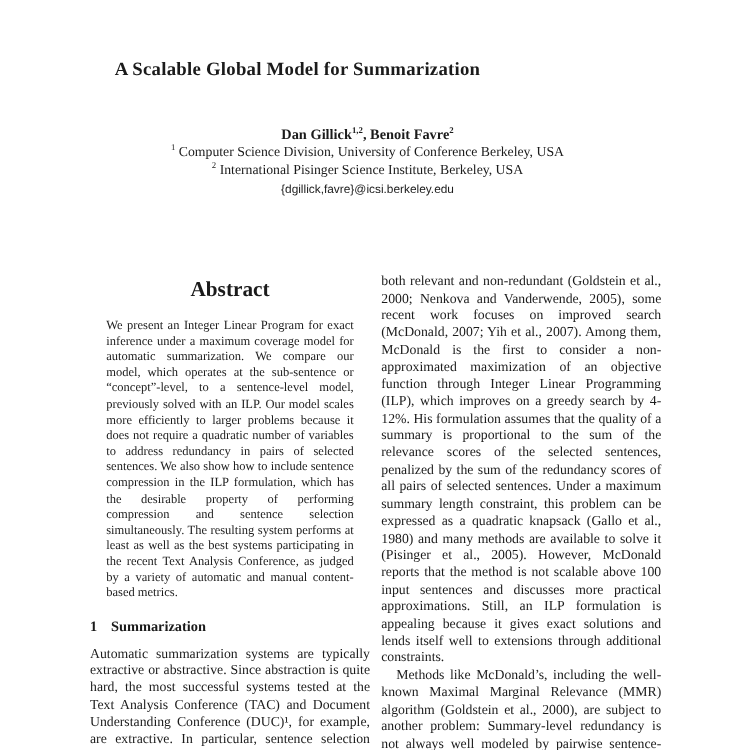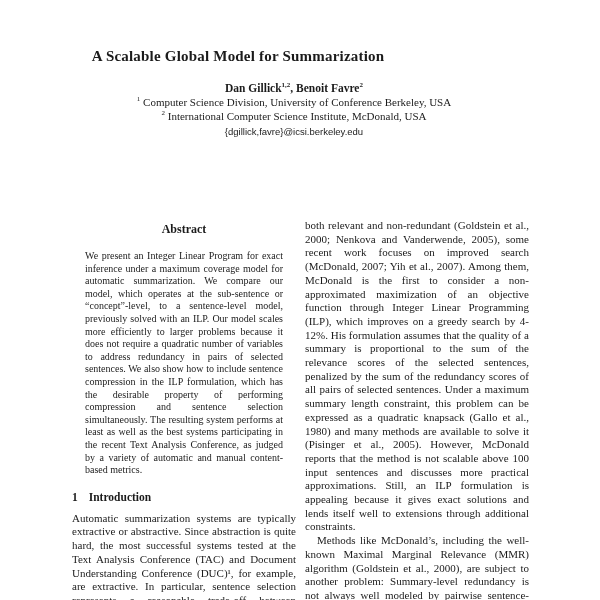--- a/index.html
+++ b/index.html
@@ -13,37 +13,37 @@
   }
   .page { position: absolute; inset: 0; background: #ffffff; }
 
   .title {
     position: absolute; top: 48px; left: 0; width: 476px;
     margin: 0; text-align: center;
     font-size: 15px; font-weight: bold; letter-spacing: 0.2px;
   }
 
   .author-block {
-    position: absolute; top: 81px; left: 0; width: 588px;
+    position: absolute; top: 101px; left: 0; width: 588px;
     text-align: center;
   }
   .authors { font-size: 11.5px; font-weight: bold; line-height: 15px; }
   sup { font-size: 7px; line-height: 0; }
   .affil { font-size: 11px; line-height: 13.5px; }
   .email {
     font-family: Liberation Sans, sans-serif;
     font-size: 9.5px; line-height: 13px; margin-top: 2px;
   }
 
   .col { position: absolute; }
   .col-left  { left: 72px;  top: 222px; width: 224px; }
   .col-right { left: 305px; top: 219px; width: 224px; }
 
   .abs-head {
-    font-size: 12px; font-weight: bold; text-align: center;
+    font-size: 17px; font-weight: bold; text-align: center;
     margin: 0 0 13px 0;
   }
   .abs-body {
     margin: 0 13px; font-size: 10px; line-height: 12.6px;
     text-align: justify;
   }
   .sec-head {
     font-size: 11.5px; font-weight: bold;
     margin: 14px 0 9px 0;
   }
@@ -57,28 +57,28 @@
 </head>
 <body>
 
 <div class="page">
 
   <h1 class="title">A Scalable Global Model for Summarization</h1>
 
   <div class="author-block">
     <div class="authors"><span>Dan Gillick</span><sup>1,2</sup><span>, </span><span>Benoit Favre</span><sup>2</sup></div>
     <div class="affil"><sup>1</sup><span> Computer Science Division, University of Conference Berkeley, USA</span></div>
-    <div class="affil"><sup>2</sup><span> International Computer Science Institute, McDonald, USA</span></div>
+    <div class="affil"><sup>2</sup><span> International Pisinger Science Institute, Berkeley, USA</span></div>
     <div class="email">{dgillick,favre}@icsi.berkeley.edu</div>
   </div>
 
   <div class="col col-left">
     <div class="abs-head">Abstract</div>
     <p class="abs-body">We present an Integer Linear Program for exact inference under a maximum coverage model for automatic summarization. We compare our model, which operates at the sub-sentence or “concept”-level, to a sentence-level model, previously solved with an ILP. Our model scales more efficiently to larger problems because it does not require a quadratic number of variables to address redundancy in pairs of selected sentences. We also show how to include sentence compression in the ILP formulation, which has the desirable property of performing compression and sentence selection simultaneously. The resulting system performs at least as well as the best systems participating in the recent Text Analysis Conference, as judged by a variety of automatic and manual content-based metrics.</p>
-    <div class="sec-head"><span class="sec-num">1</span><span>Introduction</span></div>
+    <div class="sec-head"><span class="sec-num">1</span><span>Summarization</span></div>
     <p class="body-text">Automatic summarization systems are typically extractive or abstractive. Since abstraction is quite hard, the most successful systems tested at the Text Analysis Conference (TAC) and Document Understanding Conference (DUC)¹, for example, are extractive. In particular, sentence selection represents a reasonable trade-off between linguistic quality</p>
   </div>
 
   <div class="col col-right">
     <p class="body-text">both relevant and non-redundant (Goldstein et al., 2000; Nenkova and Vanderwende, 2005), some recent work focuses on improved search (McDonald, 2007; Yih et al., 2007). Among them, McDonald is the first to consider a non-approximated maximization of an objective function through Integer Linear Programming (ILP), which improves on a greedy search by 4-12%. His formulation assumes that the quality of a summary is proportional to the sum of the relevance scores of the selected sentences, penalized by the sum of the redundancy scores of all pairs of selected sentences. Under a maximum summary length constraint, this problem can be expressed as a quadratic knapsack (Gallo et al., 1980) and many methods are available to solve it (Pisinger et al., 2005). However, McDonald reports that the method is not scalable above 100 input sentences and discusses more practical approximations. Still, an ILP formulation is appealing because it gives exact solutions and lends itself well to extensions through additional constraints.</p>
     <p class="body-text indent">Methods like McDonald’s, including the well-known Maximal Marginal Relevance (MMR) algorithm (Goldstein et al., 2000), are subject to another problem: Summary-level redundancy is not always well modeled by pairwise sentence-level redundancy. Figure 1 shows an example where the combination of sentences (1) and (2) overlaps com-</p>
   </div>
 
 </div>
 

